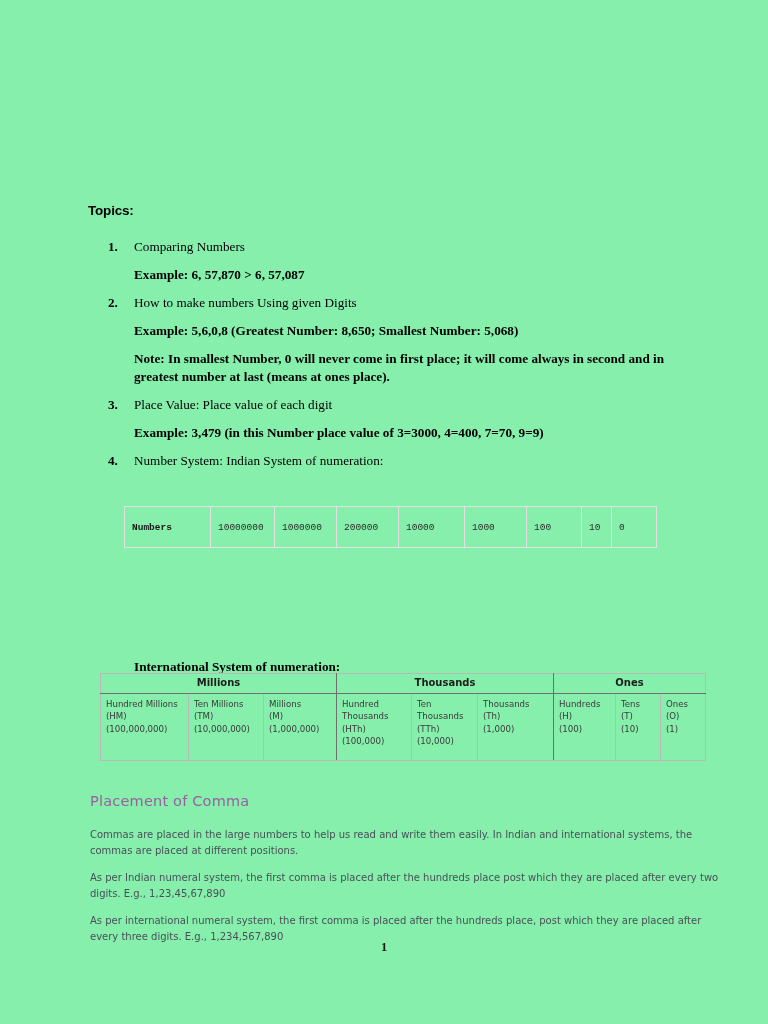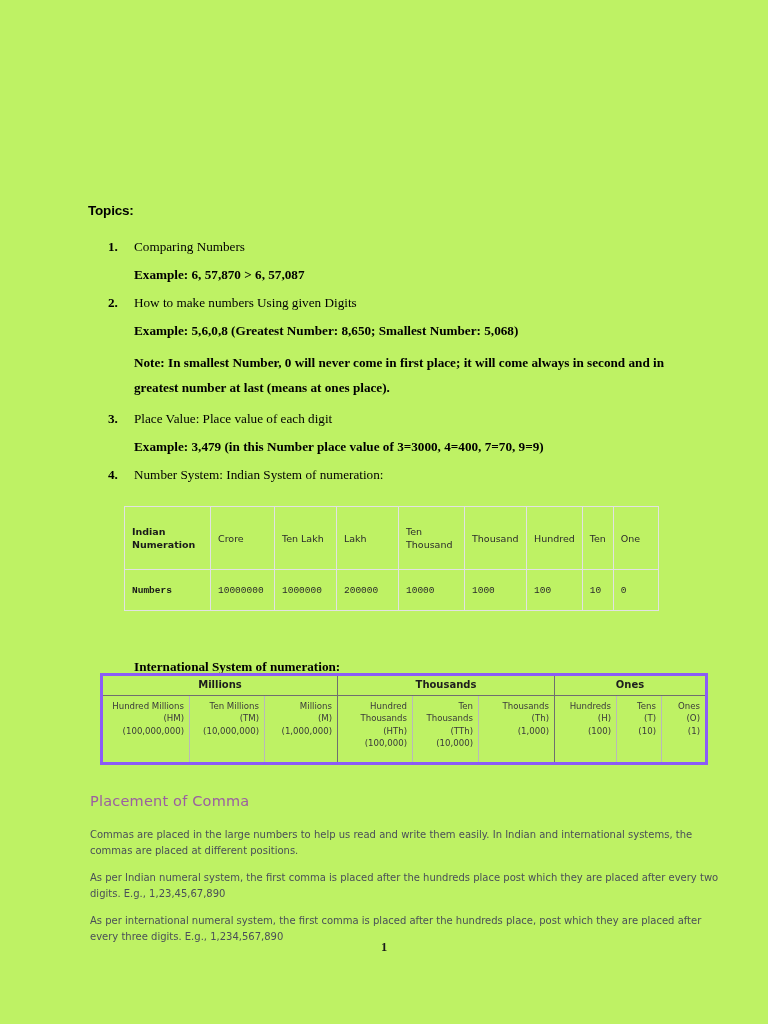--- a/index.html
+++ b/index.html
@@ -12,21 +12,21 @@
     height: 1024px;
     position: relative;
     font-family: "Liberation Serif", serif;
     color: #000000;
     overflow: hidden;
   }
 
   .page {
     position: absolute;
     inset: 0;
-    background: #bef264;
+    background: #86efac;
     padding-left: 20px;
   }
 
   
   .topics-heading {
     position: absolute;
     left: 88px;
     top: 203px;
     font-family: "Liberation Sans", sans-serif;
     font-weight: bold;
@@ -68,21 +68,21 @@
     font-weight: bold;
     font-size: 13.2px;
     line-height: 19px;
     margin-bottom: 10px;
     max-width: 570px;
   }
   .topic-note {
     margin-left: 26px;
     font-weight: bold;
     font-size: 13.2px;
-    line-height: 25px;
+    line-height: 18px;
     margin-bottom: 10px;
     max-width: 575px;
   }
 
   
   .indian-table-wrap {
     position: absolute;
     left: 124px;
     top: 506px;
   }
@@ -122,27 +122,27 @@
     position: absolute;
     left: 100px;
     top: 673px;
   }
   table.intl {
     border-collapse: collapse;
     font-family: "DejaVu Sans", sans-serif;
     font-size: 8.6px;
     color: #3a3a3a;
     table-layout: fixed;
-    border: 3px solid #8b5cf6;
+    border: 1px solid #8b5cf6;
   }
   table.intl td {
     border: 1px solid #b9b9b9;
     padding: 4px 5px;
     vertical-align: top;
-    text-align: right;
+    text-align: left;
     line-height: 12.6px;
   }
   table.intl tr.grp td {
     text-align: center;
     font-weight: bold;
     font-size: 10px;
     color: #1d1d1d;
     padding: 3px 4px;
     vertical-align: middle;
     border-bottom: 1px solid #6f6f6f;
@@ -237,31 +237,20 @@
         <col style="width:64px">
         <col style="width:62px">
         <col style="width:62px">
         <col style="width:66px">
         <col style="width:62px">
         <col style="width:55px">
         <col style="width:30px">
         <col style="width:45px">
       </colgroup>
       <tbody>
-          <tr class="head">
-        <td class="lbl">Indian Numeration</td>
-        <td>Crore</td>
-        <td>Ten Lakh</td>
-        <td>Lakh</td>
-        <td>Ten Thousand</td>
-        <td>Thousand</td>
-        <td>Hundred</td>
-        <td>Ten</td>
-        <td>One</td>
-      </tr>
       <tr class="body">
         <td class="lbl">Numbers</td>
         <td>10000000</td>
         <td>1000000</td>
         <td>200000</td>
         <td>10000</td>
         <td>1000</td>
         <td>100</td>
         <td>10</td>
         <td>0</td>

